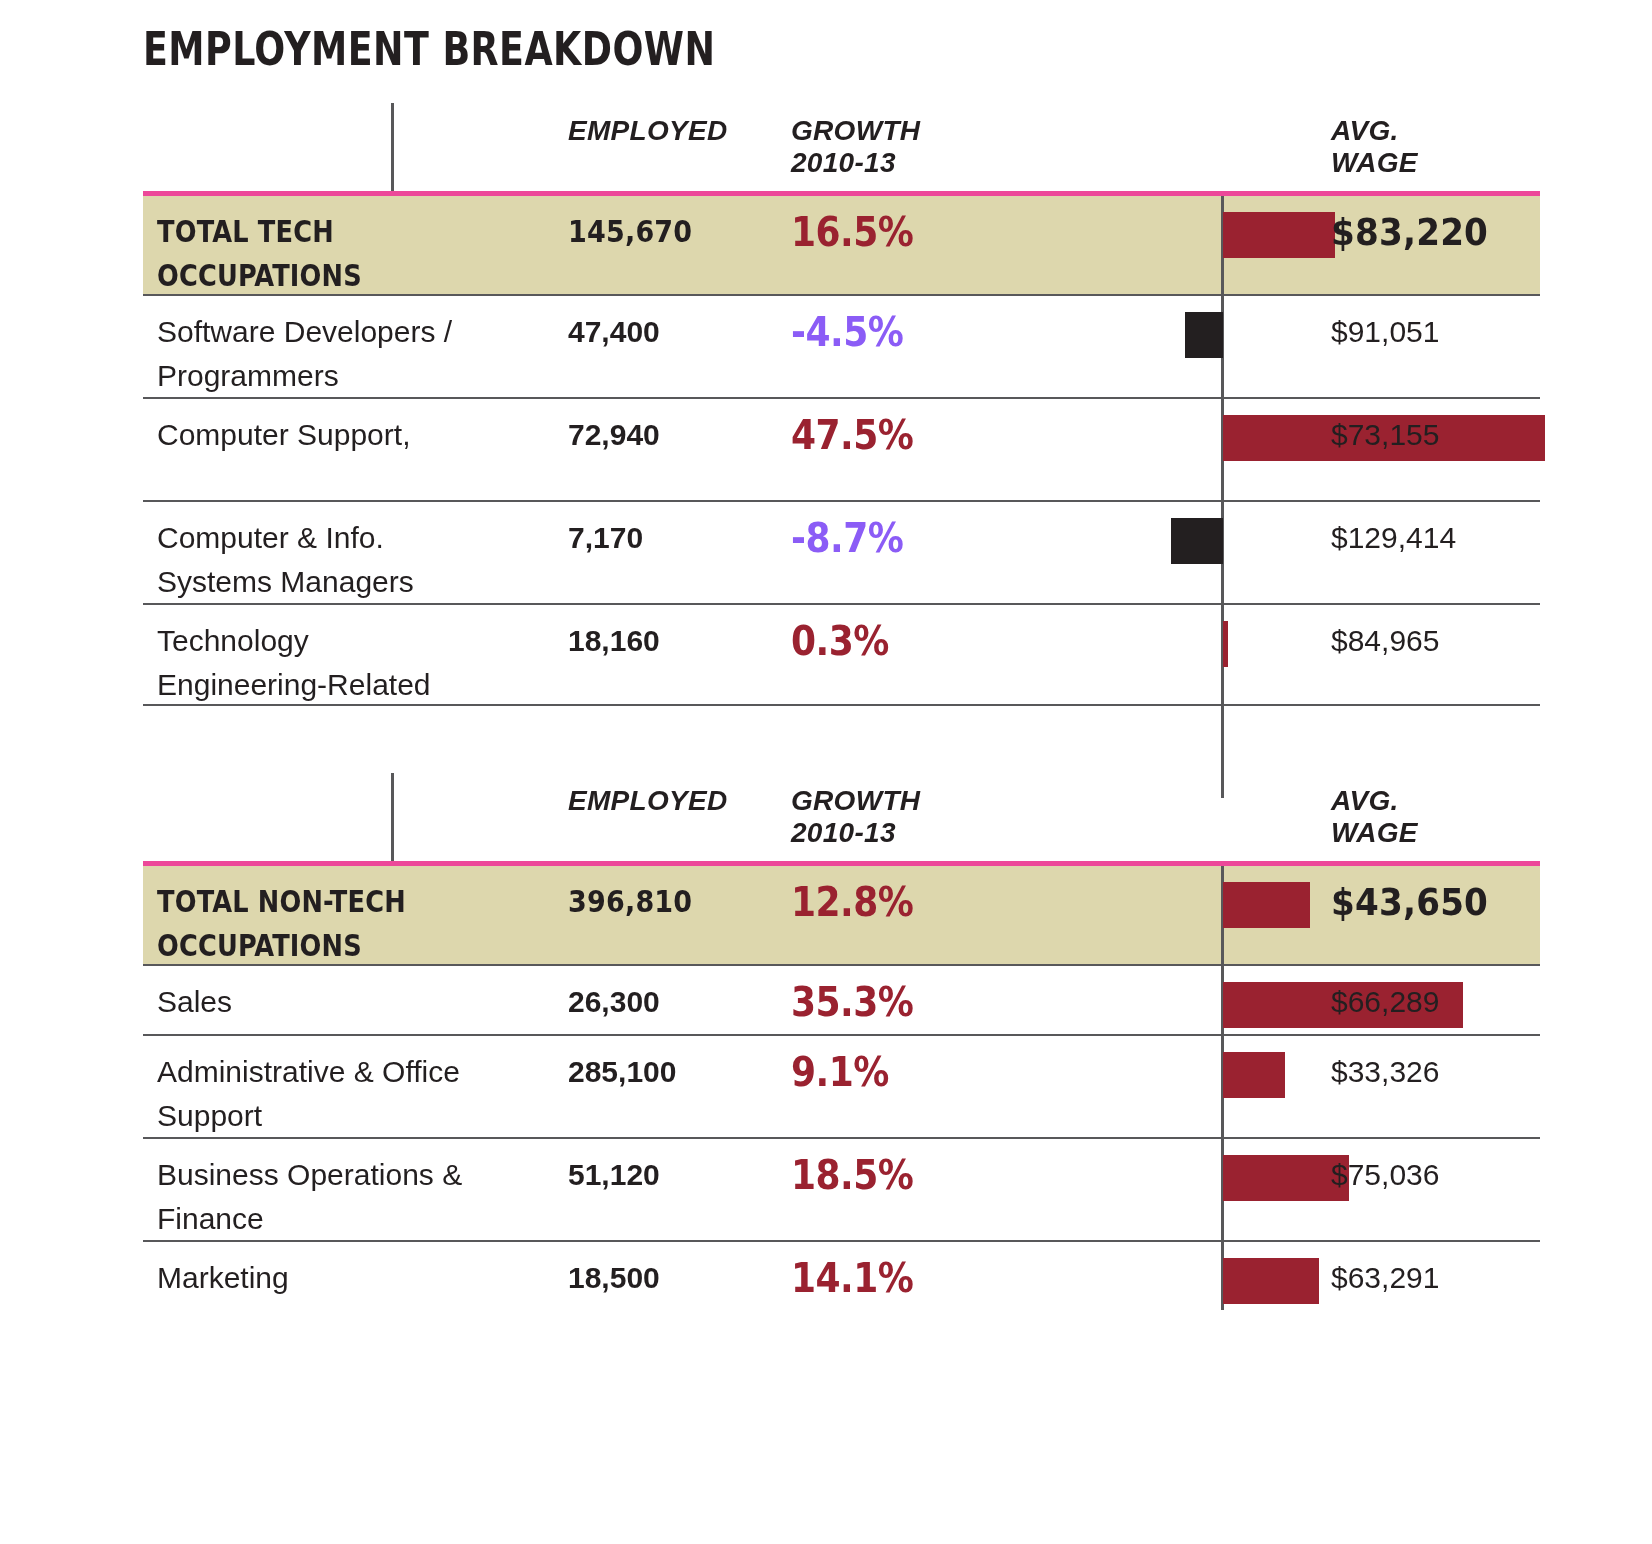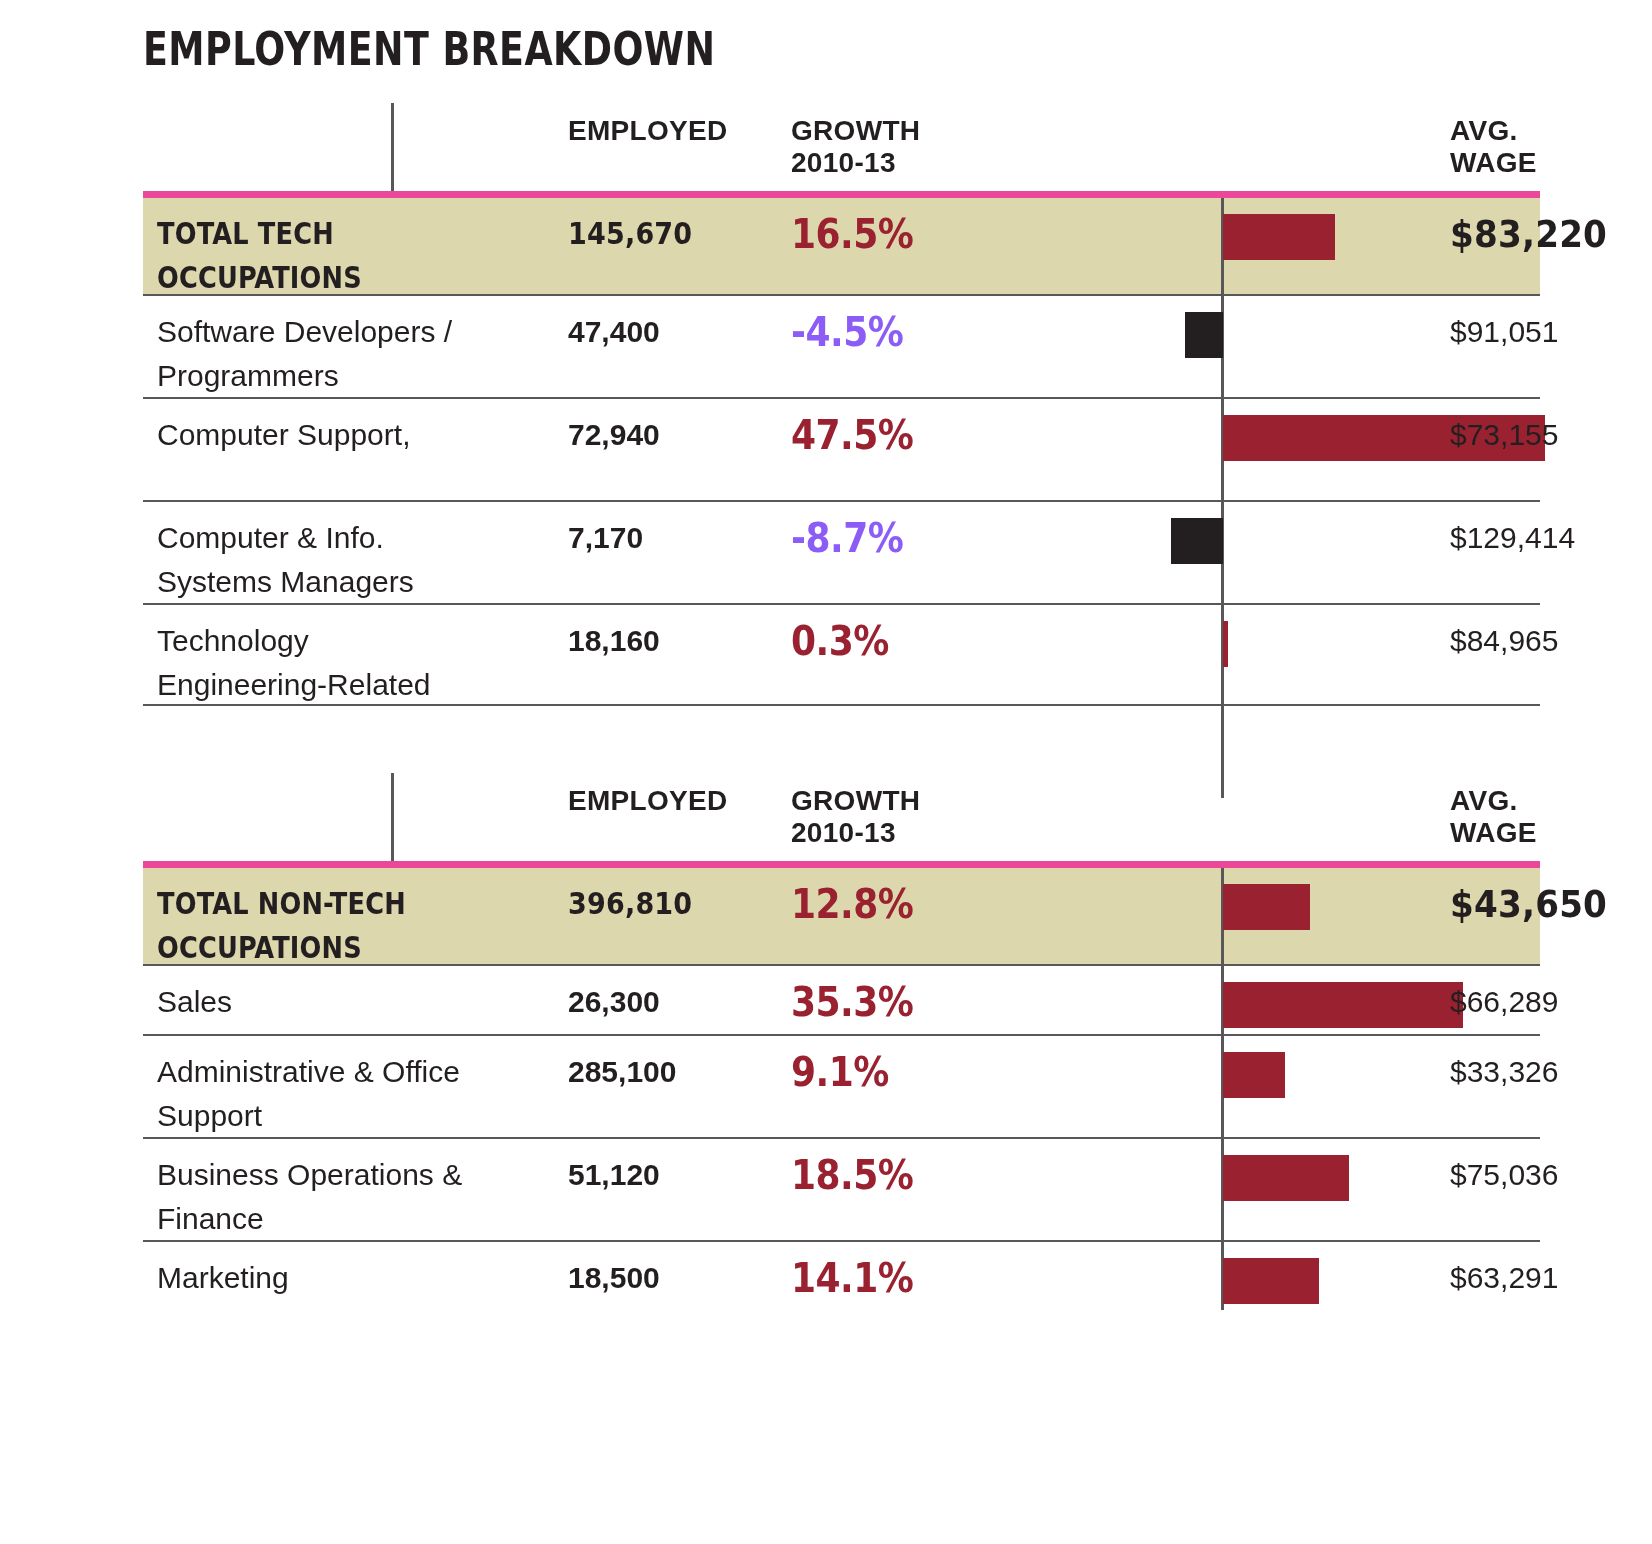--- a/index.html
+++ b/index.html
@@ -50,38 +50,39 @@
     position: relative;
     box-sizing: border-box;
     width: 1397px;
   }
 
   
   .c-occ   { position: absolute; left: 14px;   top: 0; width: 410px; }
   .c-emp   { position: absolute; left: 425px;  top: 0; width: 185px; font-weight: bold; }
   .c-grw   { position: absolute; left: 648px;  top: 0; width: 180px; }
   .c-bar   { position: absolute; left: 830px;  top: 0; width: 400px; height: 100%; }
-  .c-wage  { position: absolute; left: 1307px; top: 0; width: 170px; }
+  .c-wage  { position: absolute; left: 1188px; top: 0; width: 170px; }
 
   
   .hdr {
     height: 88px;
+    font-style: italic;
   }
   .hdr .lbl {
     font-weight: 700;
     font-size: 28px;
     letter-spacing: 0.3px;
     line-height: 32px;
     color: #231f20;
     padding-top: 12px;
   }
 
   
   .drow { border-top: 2px solid #58585a; }
-  .drow.thick { border-top: 7px solid #ec4899; padding-left: 40px; }
+  .drow.thick { border-top: 5px solid #ec4899; padding-left: 40px; }
   .drow.last  { border-bottom: 2px solid #58585a; }
 
   .r2 { height: 103px; }   
   .r1 { height: 70px; }    
   .rtot { height: 103px; }
 
   .highlight { background: #ddd7ad; }
 
   .occ-text {
     font-size: 30px;

